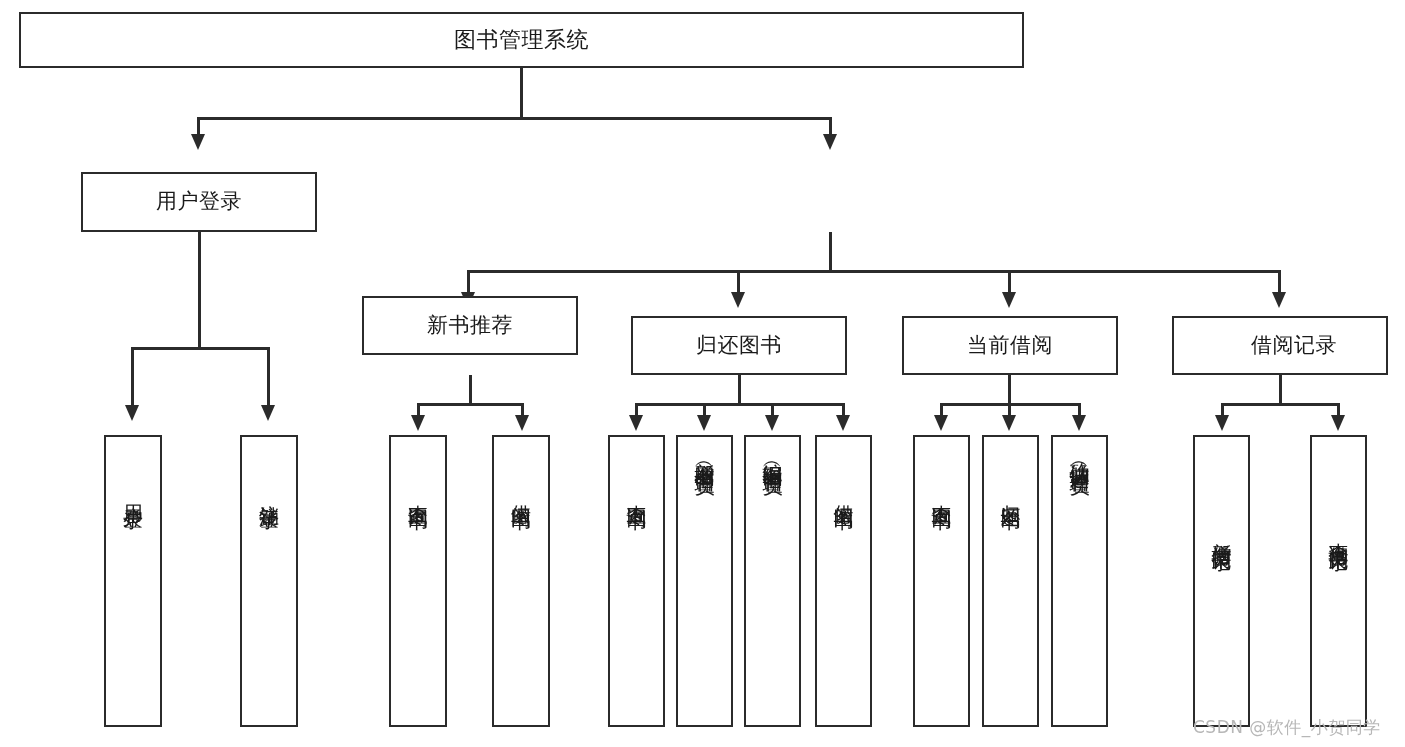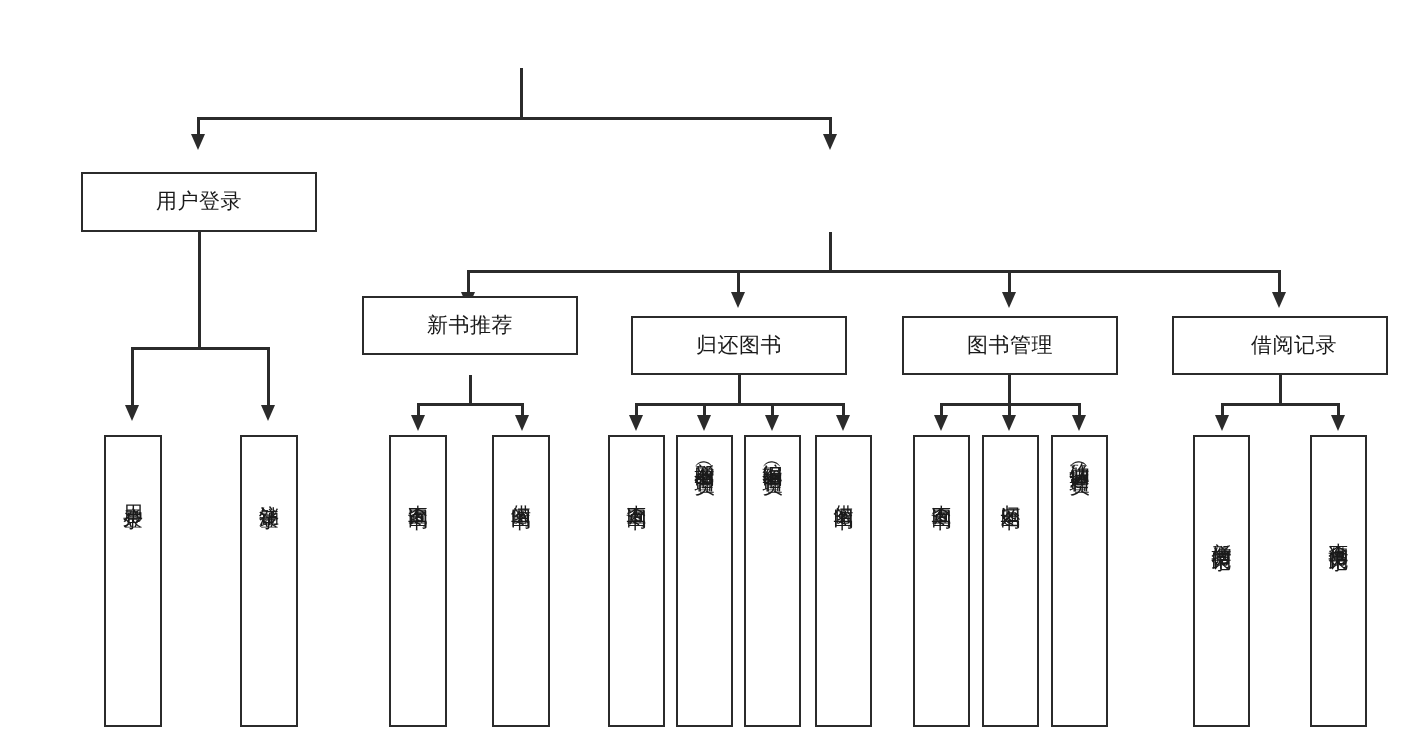--- a/index.html
+++ b/index.html
@@ -85,20 +85,23 @@
     color: #b7b7b7;
     white-space: nowrap;
     letter-spacing: 0.5px;
   }
 </style>
 </head>
 <body>
 
 <div id="canvas">
 
+  <div class="node h root" style="left:19px; top:12px; width:1005px; height:56px;">
+    <span>图书管理系统</span>
+  </div>
 
   <div class="ln v" style="left:520px; top:68px; width:3px; height:50px;"></div>
 
   <div class="ln h" style="left:198px; top:117px; width:634px; height:3px;"></div>
 
   <div class="ln v" style="left:197px; top:117px; width:3px; height:22px;"></div>
   <div class="arrow" style="left:191px; top:134px;"></div>
 
   <div class="ln v" style="left:829px; top:117px; width:3px; height:22px;"></div>
   <div class="arrow" style="left:823px; top:134px;"></div>
@@ -130,21 +133,21 @@
   <div class="ln v" style="left:1278px; top:270px; width:3px; height:26px;"></div>
   <div class="arrow" style="left:1272px; top:292px;"></div>
 
   <div class="node h" style="left:362px; top:296px; width:216px; height:59px;">
     <span>新书推荐</span>
   </div>
   <div class="node h" style="left:631px; top:316px; width:216px; height:59px;">
     <span>归还图书</span>
   </div>
   <div class="node h" style="left:902px; top:316px; width:216px; height:59px;">
-    <span>图书管理</span>
+    <span>当前借阅</span>
   </div>
   <div class="node h" style="left:1172px; top:316px; width:216px; height:59px;padding-left:28px;">
     <span>借阅记录</span>
   </div>
 
   <div class="ln v" style="left:469px; top:375px; width:3px; height:30px;"></div>
   <div class="ln h" style="left:418px; top:403px; width:105px; height:3px;"></div>
   <div class="ln v" style="left:417px; top:403px; width:3px; height:16px;"></div>
   <div class="arrow" style="left:411px; top:415px;"></div>
   <div class="ln v" style="left:521px; top:403px; width:3px; height:16px;"></div>
@@ -214,14 +217,15 @@
     <span class="vtext">确认归还（管理员）</span>
   </div>
 
   <div class="node v mid" style="left:1193px; top:435px; width:57px; height:292px;">
     <span class="vtext">新增借阅记录</span>
   </div>
   <div class="node v mid" style="left:1310px; top:435px; width:57px; height:292px;">
     <span class="vtext">查询借阅记录</span>
   </div>
 
+  <div id="watermark" style="left:1193px; top:716px;">CSDN @软件_小贺同学</div>
 
 </div>
 
 </body></html>

